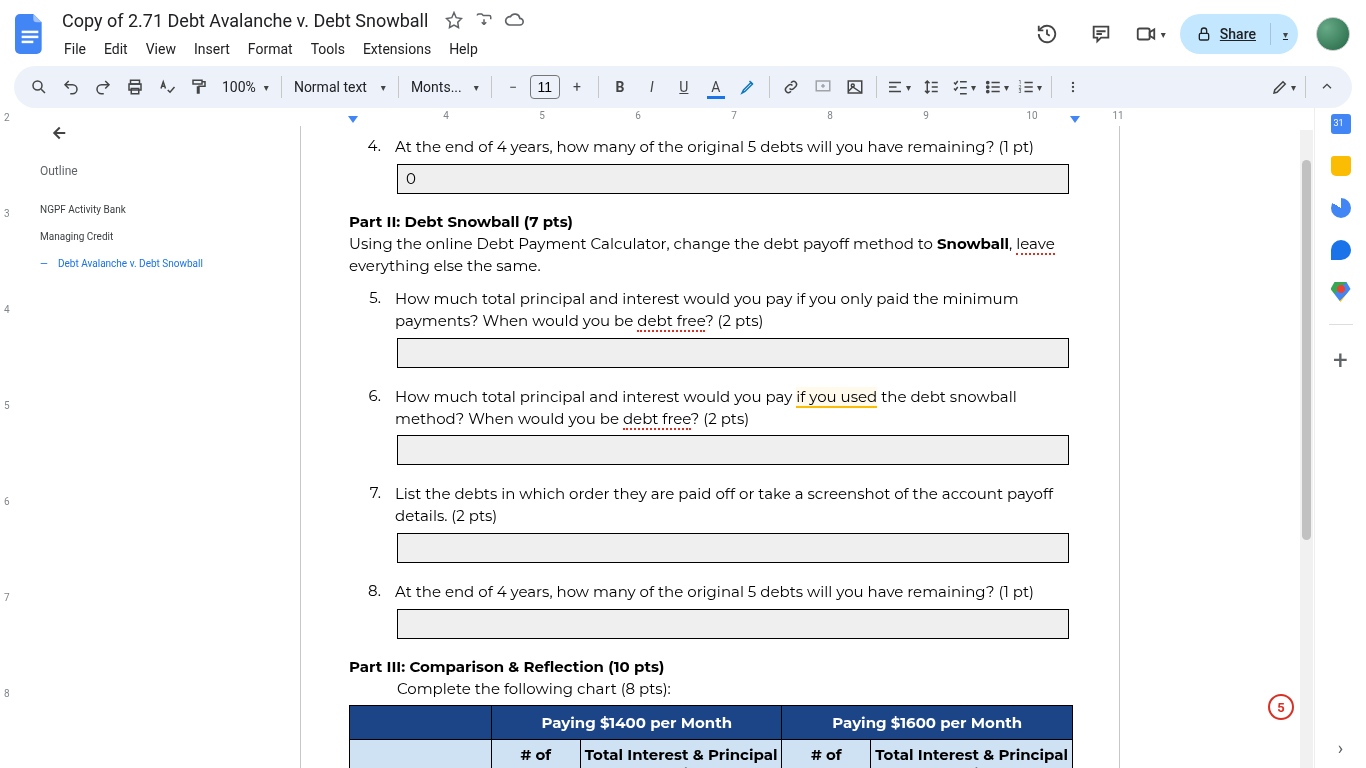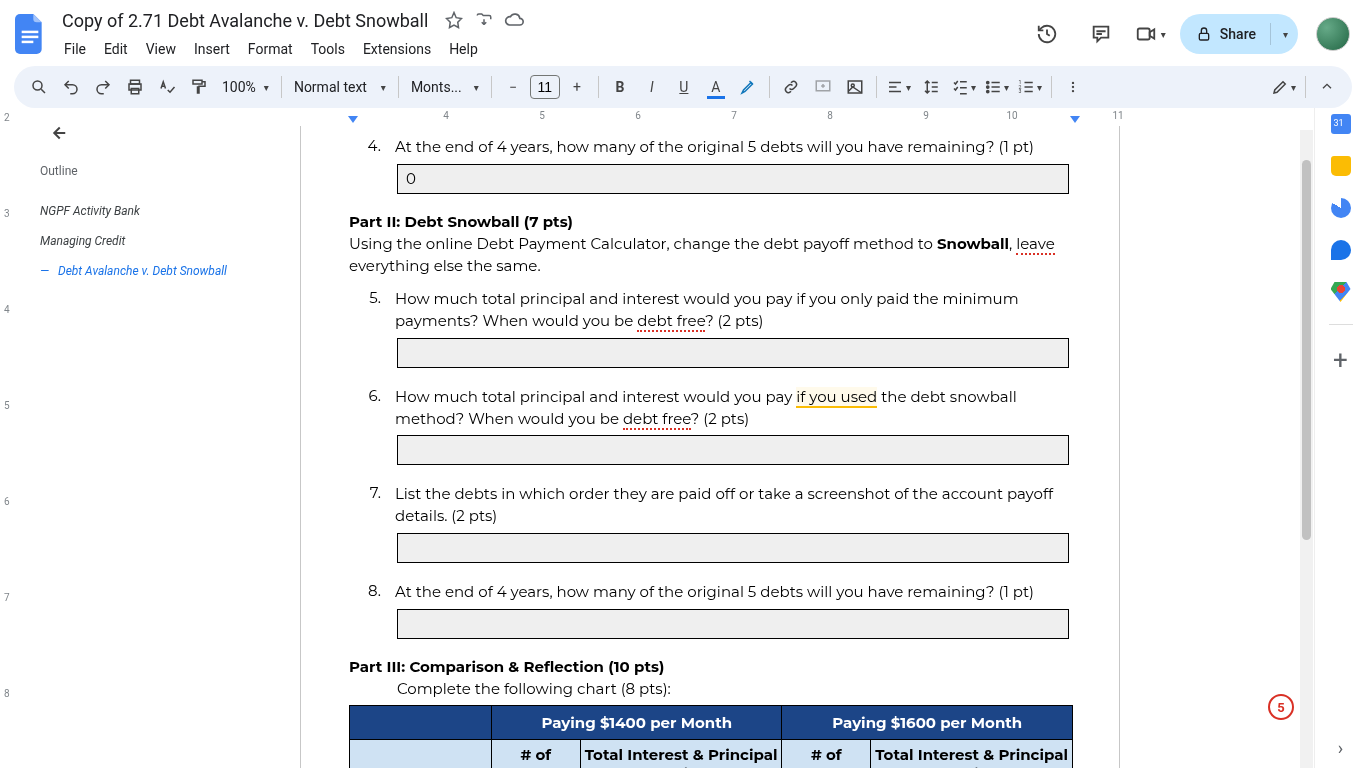--- a/index.html
+++ b/index.html
@@ -45,21 +45,21 @@
   .hdr-btn {
     width: 40px; height: 40px; border-radius: 50%;
     display: flex; align-items: center; justify-content: center;
     color: #444; cursor: pointer;
   }
   .meet-btn { display: flex; align-items: center; gap: 2px; cursor:pointer; }
   .share-btn {
     display: flex; align-items: center; gap: 8px;
     background: #c2e7ff; border-radius: 40px;
     height: 40px; padding: 0 10px 0 16px; cursor: pointer;
-    font-size: 14px; font-weight: 500;
+    font-size: 14px; font-weight: 500; text-decoration: underline;
   }
   .share-btn .divider { width: 1px; height: 22px; background: rgba(0,0,0,.15); margin: 0 2px 0 6px; }
   .avatar {
     width: 34px; height: 34px; border-radius: 50%;
     background: radial-gradient(circle at 30% 30%, #6a8, #264);
     margin-left: 4px;
     border: 1px solid #ccc;
   }
   
   .toolbar {
@@ -115,21 +115,21 @@
   .left-panel {
     width: 280px; padding: 8px 12px 0 20px;
     position: relative;
   }
   .outline-back {
     width: 34px; height: 34px; display:flex; align-items:center; justify-content:center;
     color: #444; cursor: pointer; margin-bottom: 14px;
   }
   .outline-label { font-size: 12px; color: #5f6368; margin-bottom: 18px; }
   .outline-item {
-    font-size: 12px; color: #3c4043; padding: 8px 0; cursor: pointer; font-style: italic;
+    font-size: 10px; color: #3c4043; padding: 8px 0; cursor: pointer;
   }
   .outline-item.active { color: #1a73e8; position: relative; padding-left: 18px; }
   .outline-item.active::before {
     content: "—"; position: absolute; left: 0; color: #1a73e8;
   }
   .doc-scroll {
     flex: 1; overflow: hidden; position: relative;
     background: #fff;
   }
   .hruler {
@@ -476,21 +476,21 @@
 
   <div class="doc-scroll">
     <div class="hruler">
       <span class="indent-marker indent-down" style="left:48px"></span>
       <span class="htick" style="left:146px">4</span>
       <span class="htick" style="left:242px">5</span>
       <span class="htick" style="left:338px">6</span>
       <span class="htick" style="left:434px">7</span>
       <span class="htick" style="left:530px">8</span>
       <span class="htick" style="left:626px">9</span>
-      <span class="htick" style="left:712px">10</span>
+      <span class="htick" style="left:732px">10</span>
       <span class="htick" style="left:818px">11</span>
       <span class="indent-marker indent-down" style="left:770px"></span>
     </div>
 
     <div class="page-wrap">
     <div class="page">
       <ol class="qlist">
         <li>
           <span class="qnum">4.</span><span class="qtext">At the end of 4 years, how many of the original 5 debts will you have remaining? (1 pt)</span>
           <div class="answer-box">0</div>

